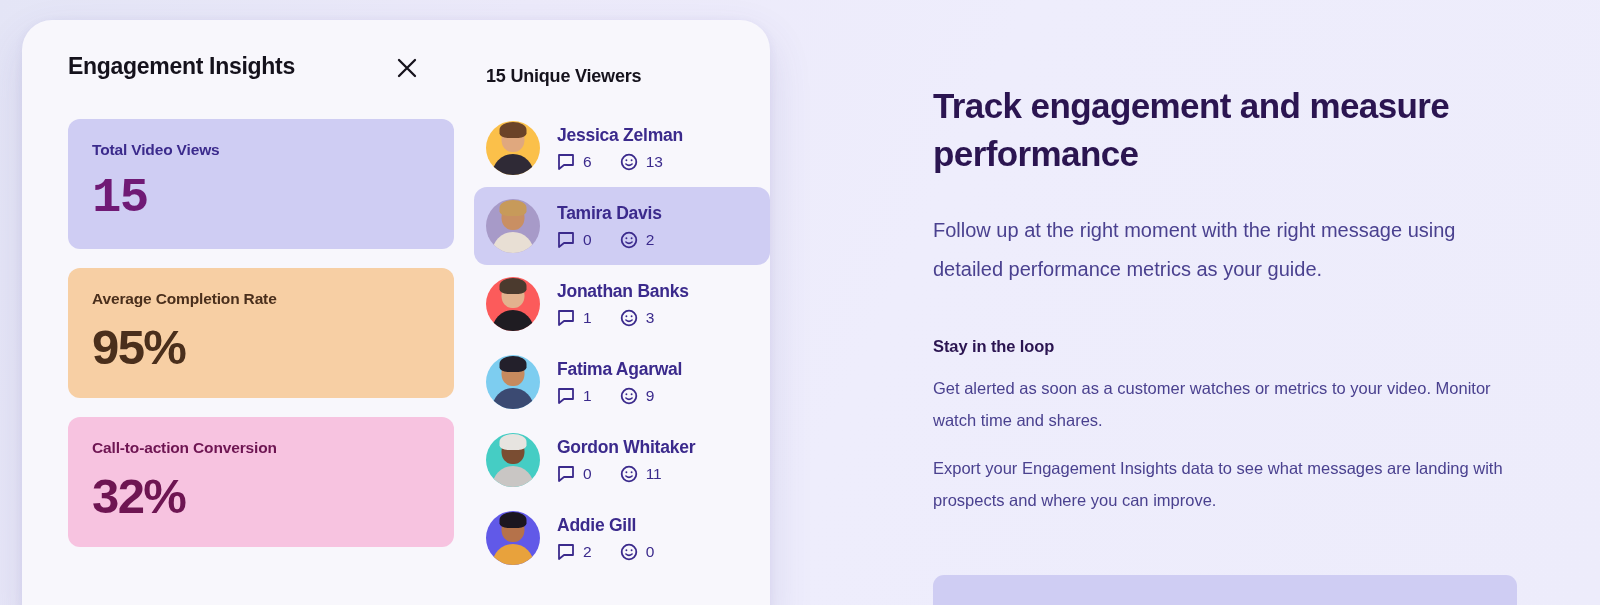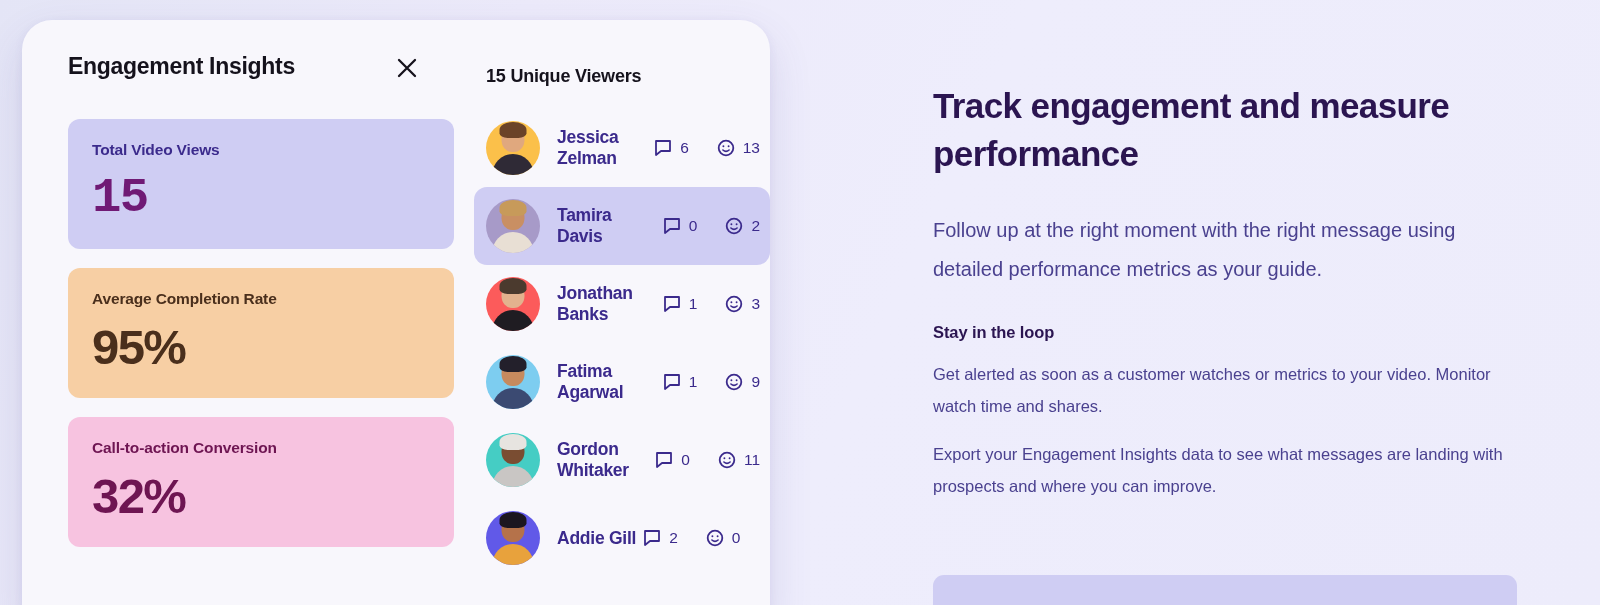--- a/index.html
+++ b/index.html
@@ -75,39 +75,39 @@
     width:23px; height:26px; border-radius:50% 50% 46% 46%;
   }
   .avatar .hair {
     position:absolute; left:50%; top:1px; transform:translateX(-50%);
     width:27px; height:16px; border-radius:50% 50% 30% 30%;
   }
   .avatar .body {
     position:absolute; left:50%; bottom:0; transform:translateX(-50%);
     width:42px; height:21px; border-radius:21px 21px 0 0;
   }
-  .viewer-meta { display:flex; flex-direction:row; gap:7px; }
+  .viewer-meta { display:flex; flex-direction:column; gap:7px; }
   .viewer-name { font-size:17.5px; font-weight:700; color:#3b2a8c; letter-spacing:-.25px; }
   .viewer-stats { display:flex; align-items:center; gap:28px; }
   .stat-chip { display:flex; align-items:center; gap:8px; }
   .stat-chip svg { display:block; }
   .stat-chip .num { font-size:15.5px; color:#3b2a8c; font-weight:400; }
 
   
   .content { position:absolute; left:933px; top:0; width:640px; height:481px; padding-top:82px; }
   .content h1 {
     font-size:35px; line-height:1.37; font-weight:700; color:#2b1551;
     letter-spacing:-.6px; max-width:560px;
   }
   .content p.lead {
     margin-top:33px; font-size:20px; line-height:1.95; color:#4a418f;
     max-width:575px; font-weight:400;
   }
   .content h2 {
-    margin-top:34px; font-size:16.5px; font-weight:700; color:#2b1551; letter-spacing:-.1px;
+    margin-top:48px; font-size:16.5px; font-weight:700; color:#2b1551; letter-spacing:-.1px;
   }
   .content p.body {
     margin-top:16px; font-size:16.5px; line-height:1.95; color:#4a418f;
     max-width:575px; font-weight:400;
   }
   .cta-bar {
     position:absolute; left:0px; top:575px; width:584px; height:60px;
     background:#cfcdf3; border-radius:11px 11px 0 0;
   }
 </style>

